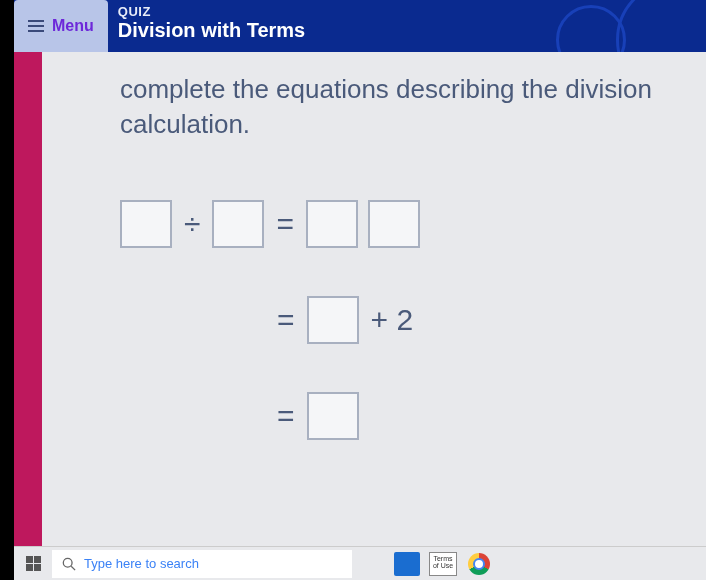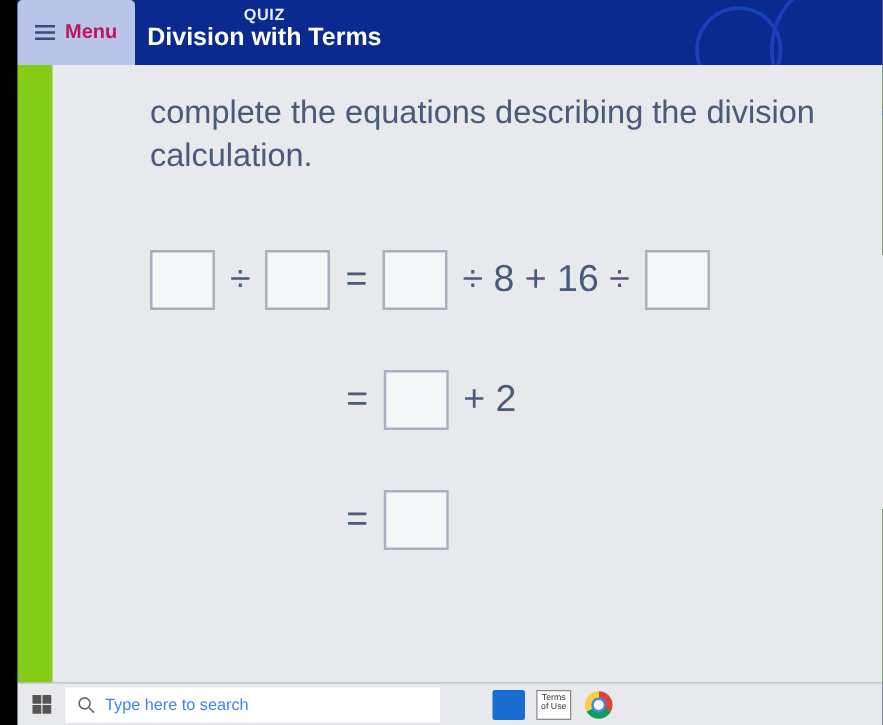--- a/index.html
+++ b/index.html
@@ -25,21 +25,21 @@
     }
     .header {
       background: #0a2a8f;
       display: flex;
       align-items: stretch;
       height: 52px;
       position: relative;
     }
     .menu-btn {
       background: #b8c5e8;
-      color: #be185d;
+      color: #6d28d9;
       display: flex;
       align-items: center;
       padding: 0 14px;
       font-weight: bold;
       font-size: 16px;
       gap: 8px;
       cursor: pointer;
       border-radius: 4px 4px 0 0;
       margin-right: 6px;
     }
@@ -56,21 +56,20 @@
     }
     .title-block {
       color: #fff;
       padding: 4px 12px 0 4px;
     }
     .quiz-label {
       font-size: 13px;
       font-weight: bold;
       letter-spacing: 0.5px;
       color: #e8ecf8;
-      text-align: center;
     }
     .lesson-title {
       font-size: 20px;
       font-weight: bold;
       color: #fff;
     }
     .deco-circle {
       position: absolute;
       border: 3px solid #1840b8;
       border-radius: 50%;
@@ -79,21 +78,21 @@
       width: 120px;
       height: 120px;
     }
     .deco-circle.inner {
       width: 70px;
       height: 70px;
       right: 80px;
       top: 5px;
     }
     .content-wrap {
-      background: #84cc16;
+      background: #be185d;
       padding-left: 28px;
       height: calc(100% - 52px - 34px);
     }
     .content {
       background: #e8e9ec;
       height: 100%;
       padding: 20px 30px 20px 78px;
       color: #3a4a6a;
       position: relative;
     }
@@ -217,21 +216,20 @@
     <div class="content">
       <div class="instruction">complete the equations describing the division calculation.</div>
 
       <div class="equation-area">
         <div class="eq-line">
           <span class="blank"></span>
           <span class="op">÷</span>
           <span class="blank"></span>
           <span class="op">=</span>
           <span class="blank"></span>
-          <span class="op">÷ 8 + 16 ÷</span>
           <span class="blank"></span>
         </div>
 
         <div class="eq-line indent">
           <span class="op">= </span>
           <span class="blank"></span>
           <span class="op"> + 2</span>
         </div>
 
         <div class="eq-line indent">

